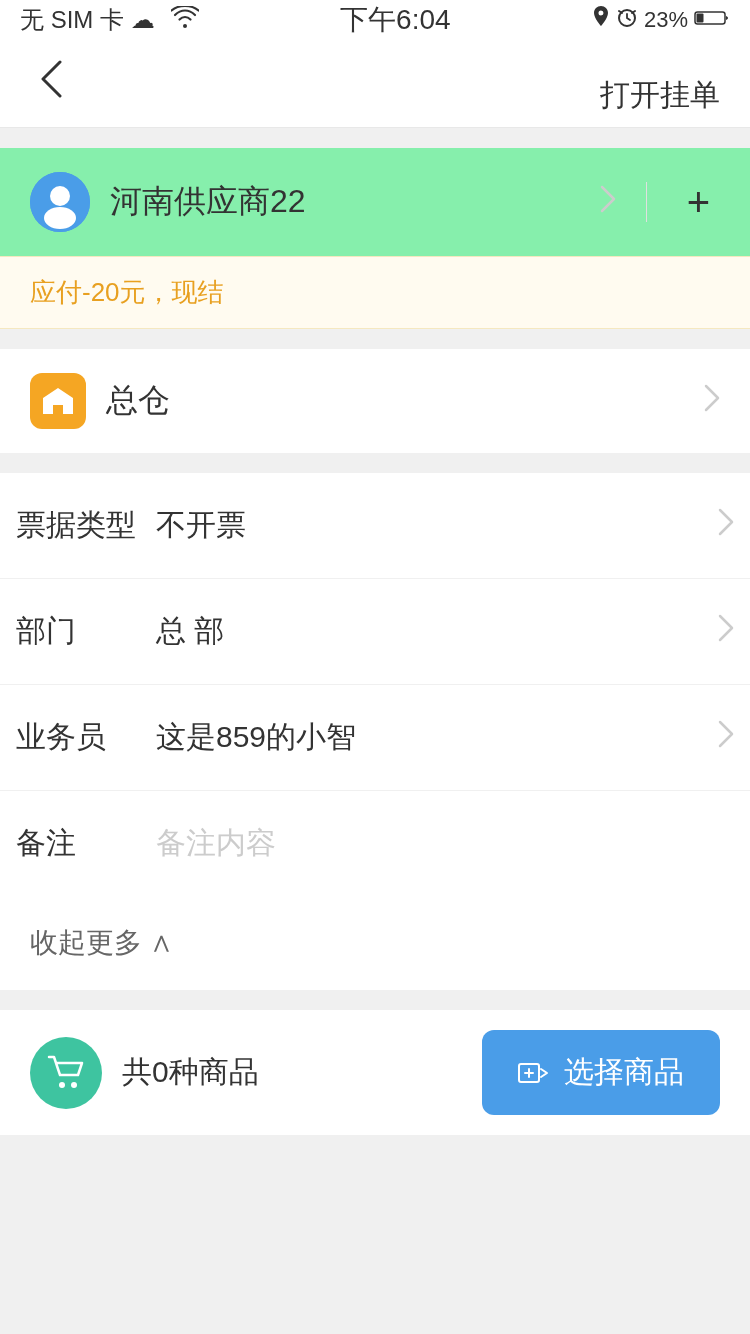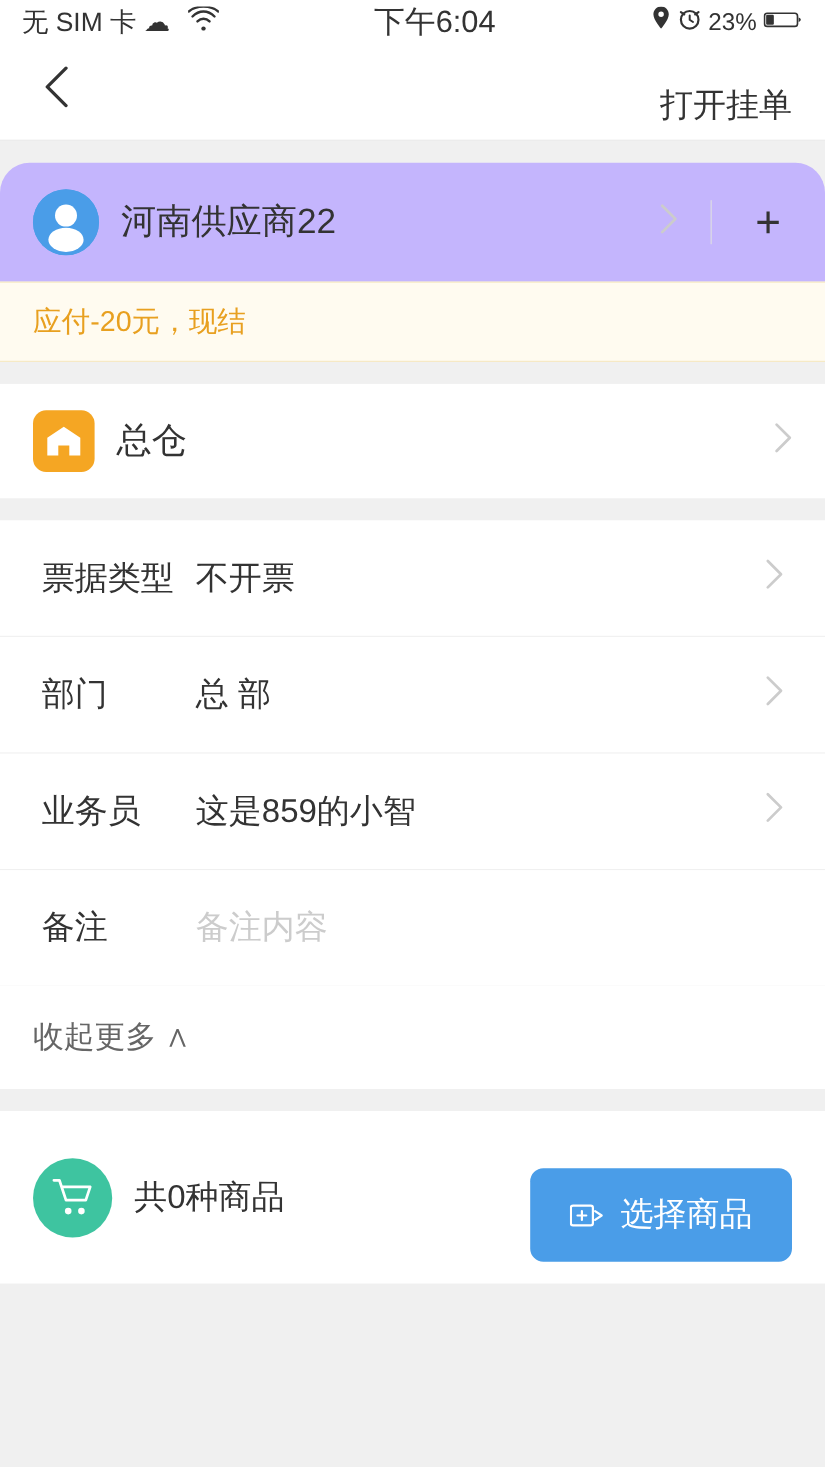--- a/index.html
+++ b/index.html
@@ -59,23 +59,22 @@
     }
 
     
     .section-gap {
       height: 20px;
       background: #f0f0f0;
     }
 
     
     .supplier-section {
-      background: #c4b5fd;
+      background: #86efac;
       padding: 0;
-      border-radius: 27px;
     }
     .supplier-row {
       display: flex;
       align-items: center;
       padding: 24px 30px;
       border-bottom: none;
     }
     .supplier-avatar {
       width: 60px;
       height: 60px;
@@ -147,21 +146,21 @@
     }
 
     
     .form-section {
       background: #fff;
       margin-top: 20px;
     }
     .form-row {
       display: flex;
       align-items: center;
-      padding: 32px 38px;
+      padding: 32px 16px;
       border-bottom: 1px solid #f0f0f0;
       min-height: 100px;
     }
     .form-row:last-child {
       border-bottom: none;
     }
     .form-label {
       font-size: 30px;
       color: #333;
       width: 120px;
@@ -222,21 +221,20 @@
       background: #4a9de8;
       color: #fff;
       font-size: 30px;
       padding: 22px 36px;
       border-radius: 12px;
       display: flex;
       align-items: center;
       gap: 14px;
       cursor: pointer;
       white-space: nowrap;
-      margin-top: 32px;
     }
 
     
     .page-bg {
       background: #f0f0f0;
       min-height: 300px;
     }
 
     
     .v-separator {

